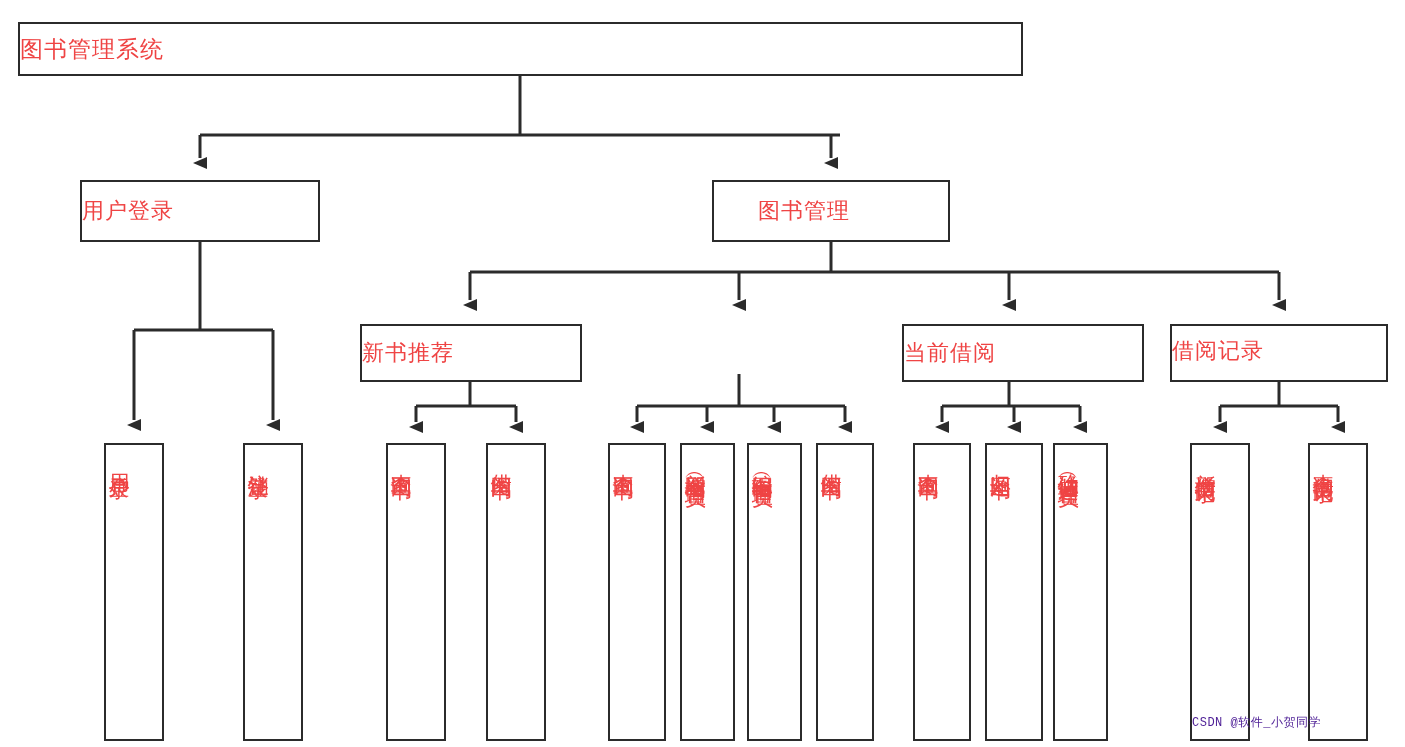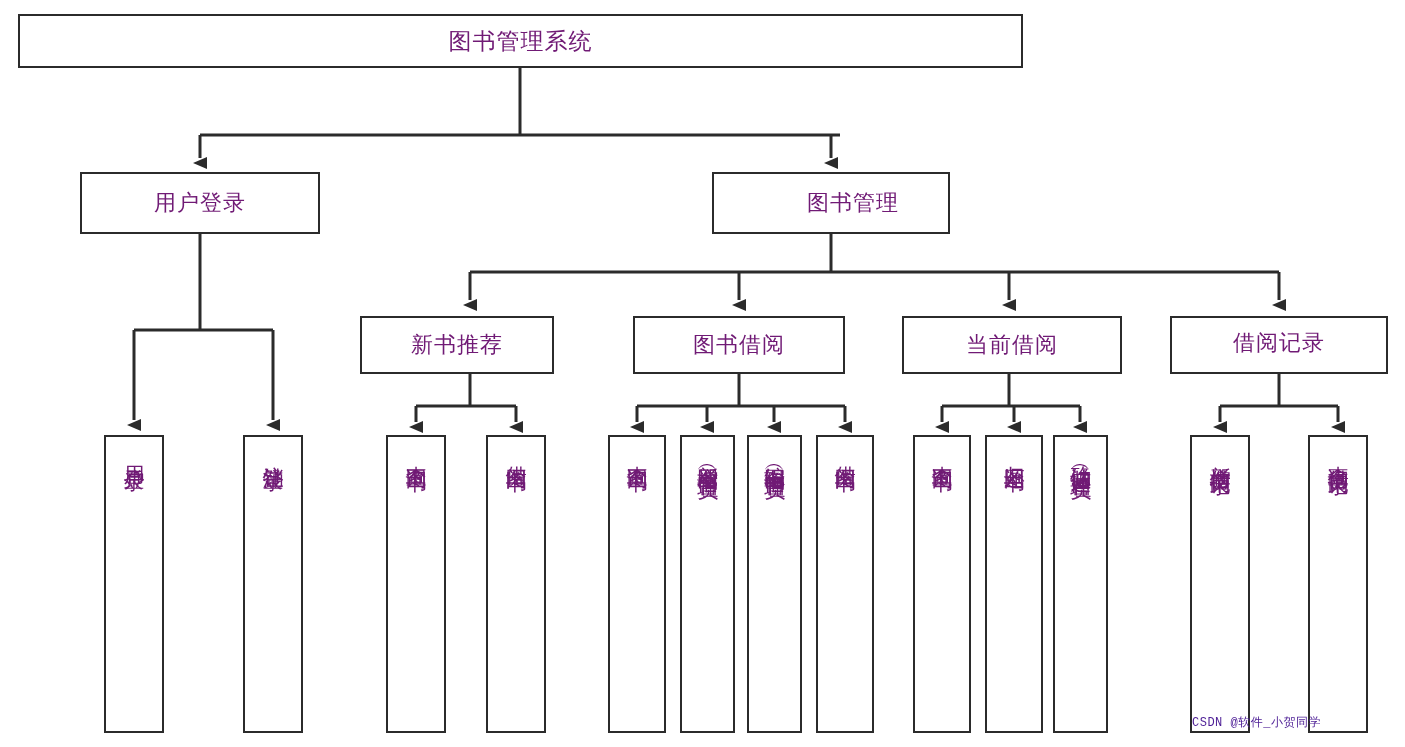--- a/index.html
+++ b/index.html
@@ -24,22 +24,23 @@
     width: 1405px;
     height: 747px;
   }
   .node {
     position: absolute;
     box-sizing: border-box;
     border: 2.5px solid #2b2b2b;
     background: #ffffff;
     display: flex;
     align-items: center;
-    justify-content: center;
-    color: #701a75;
+    justify-content: flex-start;
+    color: #ef4444;
+    margin-top: 8px;
   }
   .node-label {
     font-size: 22px;
     line-height: 1.25;
     letter-spacing: 1px;
     white-space: nowrap;
   }
   .node.vertical {
     align-items: flex-start;
     padding-top: 12px;
@@ -123,27 +124,24 @@
     <span class="node-label">图书管理系统</span>
   </div>
 
   <div class="node level1" style="left: 80px; top: 172px; width: 240px; height: 62px;">
     <span class="node-label">用户登录</span>
   </div>
   <div class="node level1" style="left: 712px; top: 172px; width: 238px; height: 62px; padding-left: 44px;">
     <span class="node-label">图书管理</span>
   </div>
 
-  <div class="node level2" style="left: 360px; top: 316px; width: 194px; height: 58px;">
+  <div class="node level2" style="left: 360px; top: 316px; width: 222px; height: 58px;">
     <span class="node-label">新书推荐</span>
   </div>
-  <div class="node level2" style="left: 633px; top: 316px; width: 212px; height: 58px;">
-    <span class="node-label">图书借阅</span>
-  </div>
-  <div class="node level2" style="left: 902px; top: 316px; width: 220px; height: 58px;">
+  <div class="node level2" style="left: 902px; top: 316px; width: 242px; height: 58px;">
     <span class="node-label">当前借阅</span>
   </div>
   <div class="node level2" style="left: 1170px; top: 316px; width: 218px; height: 58px; font-family: Liberation Mono, monospace;">
     <span class="node-label">借阅记录</span>
   </div>
 
   <div class="node vertical" style="left: 104px; top: 435px; width: 60px; height: 298px;">
     <span class="node-label">用户登录</span>
   </div>
   <div class="node vertical" style="left: 243px; top: 435px; width: 60px; height: 298px;">

